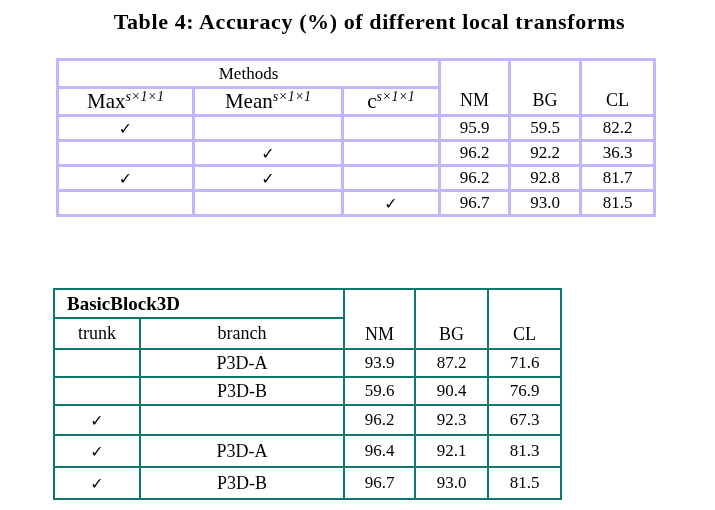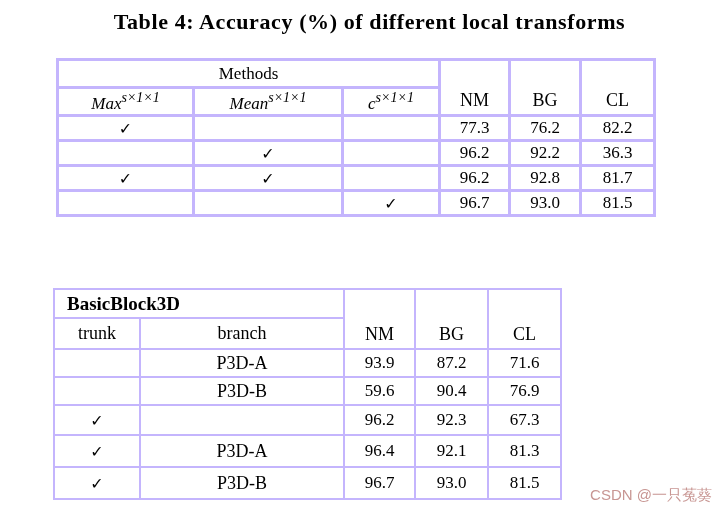--- a/index.html
+++ b/index.html
@@ -35,29 +35,29 @@
     text-align: center;
     vertical-align: middle;
     font-weight: normal;
     overflow: hidden;
   }
 
   
   .t4 { left: 56px; top: 58px; width: 597px; }
   .t4 td, .t4 th { border: 3px solid #c4b5fd; font-size: 17px; }
   .t4 .methods-label { font-size: 17px; }
-  .t4 .mth { font-style: italic; font-size: 17px; }
+  .t4 .mth { font-size: 21px; }
   .t4 sup { font-size: 14px; font-style: italic; }
   .t4 .metric-head { vertical-align: bottom; padding-bottom: 3px; font-size: 18px; }
   .t4 .num { font-size: 17px; }
   .t4 .check { font-size: 16px; }
 
   
   .t5 { left: 53px; top: 288px; width: 507px; }
-  .t5 td, .t5 th { border: 2px solid #c4b5fd; font-size: 18px; }
+  .t5 td, .t5 th { border: 2px solid #0f766e; font-size: 18px; }
   .t5 .group-head { text-align: left; padding-left: 12px; font-weight: bold; font-size: 19px; }
   .t5 .metric-head { vertical-align: bottom; padding-bottom: 3px; font-size: 18px; }
   .t5 .num { font-size: 17px; }
   .t5 .check { font-size: 16px; }
 
   .watermark {
     position: absolute;
     right: 3px;
     top: 486px;
     font-family: "Liberation Sans", sans-serif;
@@ -91,22 +91,22 @@
     </tr>
     <tr style="height:28px">
       <th><span class="mth">Max</span><sup>s×1×1</sup></th>
       <th><span class="mth">Mean</span><sup>s×1×1</sup></th>
       <th><span class="mth">c</span><sup>s×1×1</sup></th>
     </tr>
     <tr style="height:25px">
       <td class="check">✓</td>
       <td class="check"></td>
       <td class="check"></td>
-      <td class="num">77.3</td>
-      <td class="num">76.2</td>
+      <td class="num">95.9</td>
+      <td class="num">59.5</td>
       <td class="num">82.2</td>
     </tr>
     <tr style="height:25px">
       <td class="check"></td>
       <td class="check">✓</td>
       <td class="check"></td>
       <td class="num">96.2</td>
       <td class="num">92.2</td>
       <td class="num">36.3</td>
     </tr>
@@ -180,15 +180,14 @@
     <tr style="height:32px">
       <td class="check">✓</td>
       <td>P3D-B</td>
       <td class="num">96.7</td>
       <td class="num">93.0</td>
       <td class="num">81.5</td>
     </tr>
   </tbody>
     </table>
 
-  <div class="watermark" style="color: rgb(200, 150, 147);">CSDN @一只菟葵</div>
 
 </div>
 
 </body></html>

